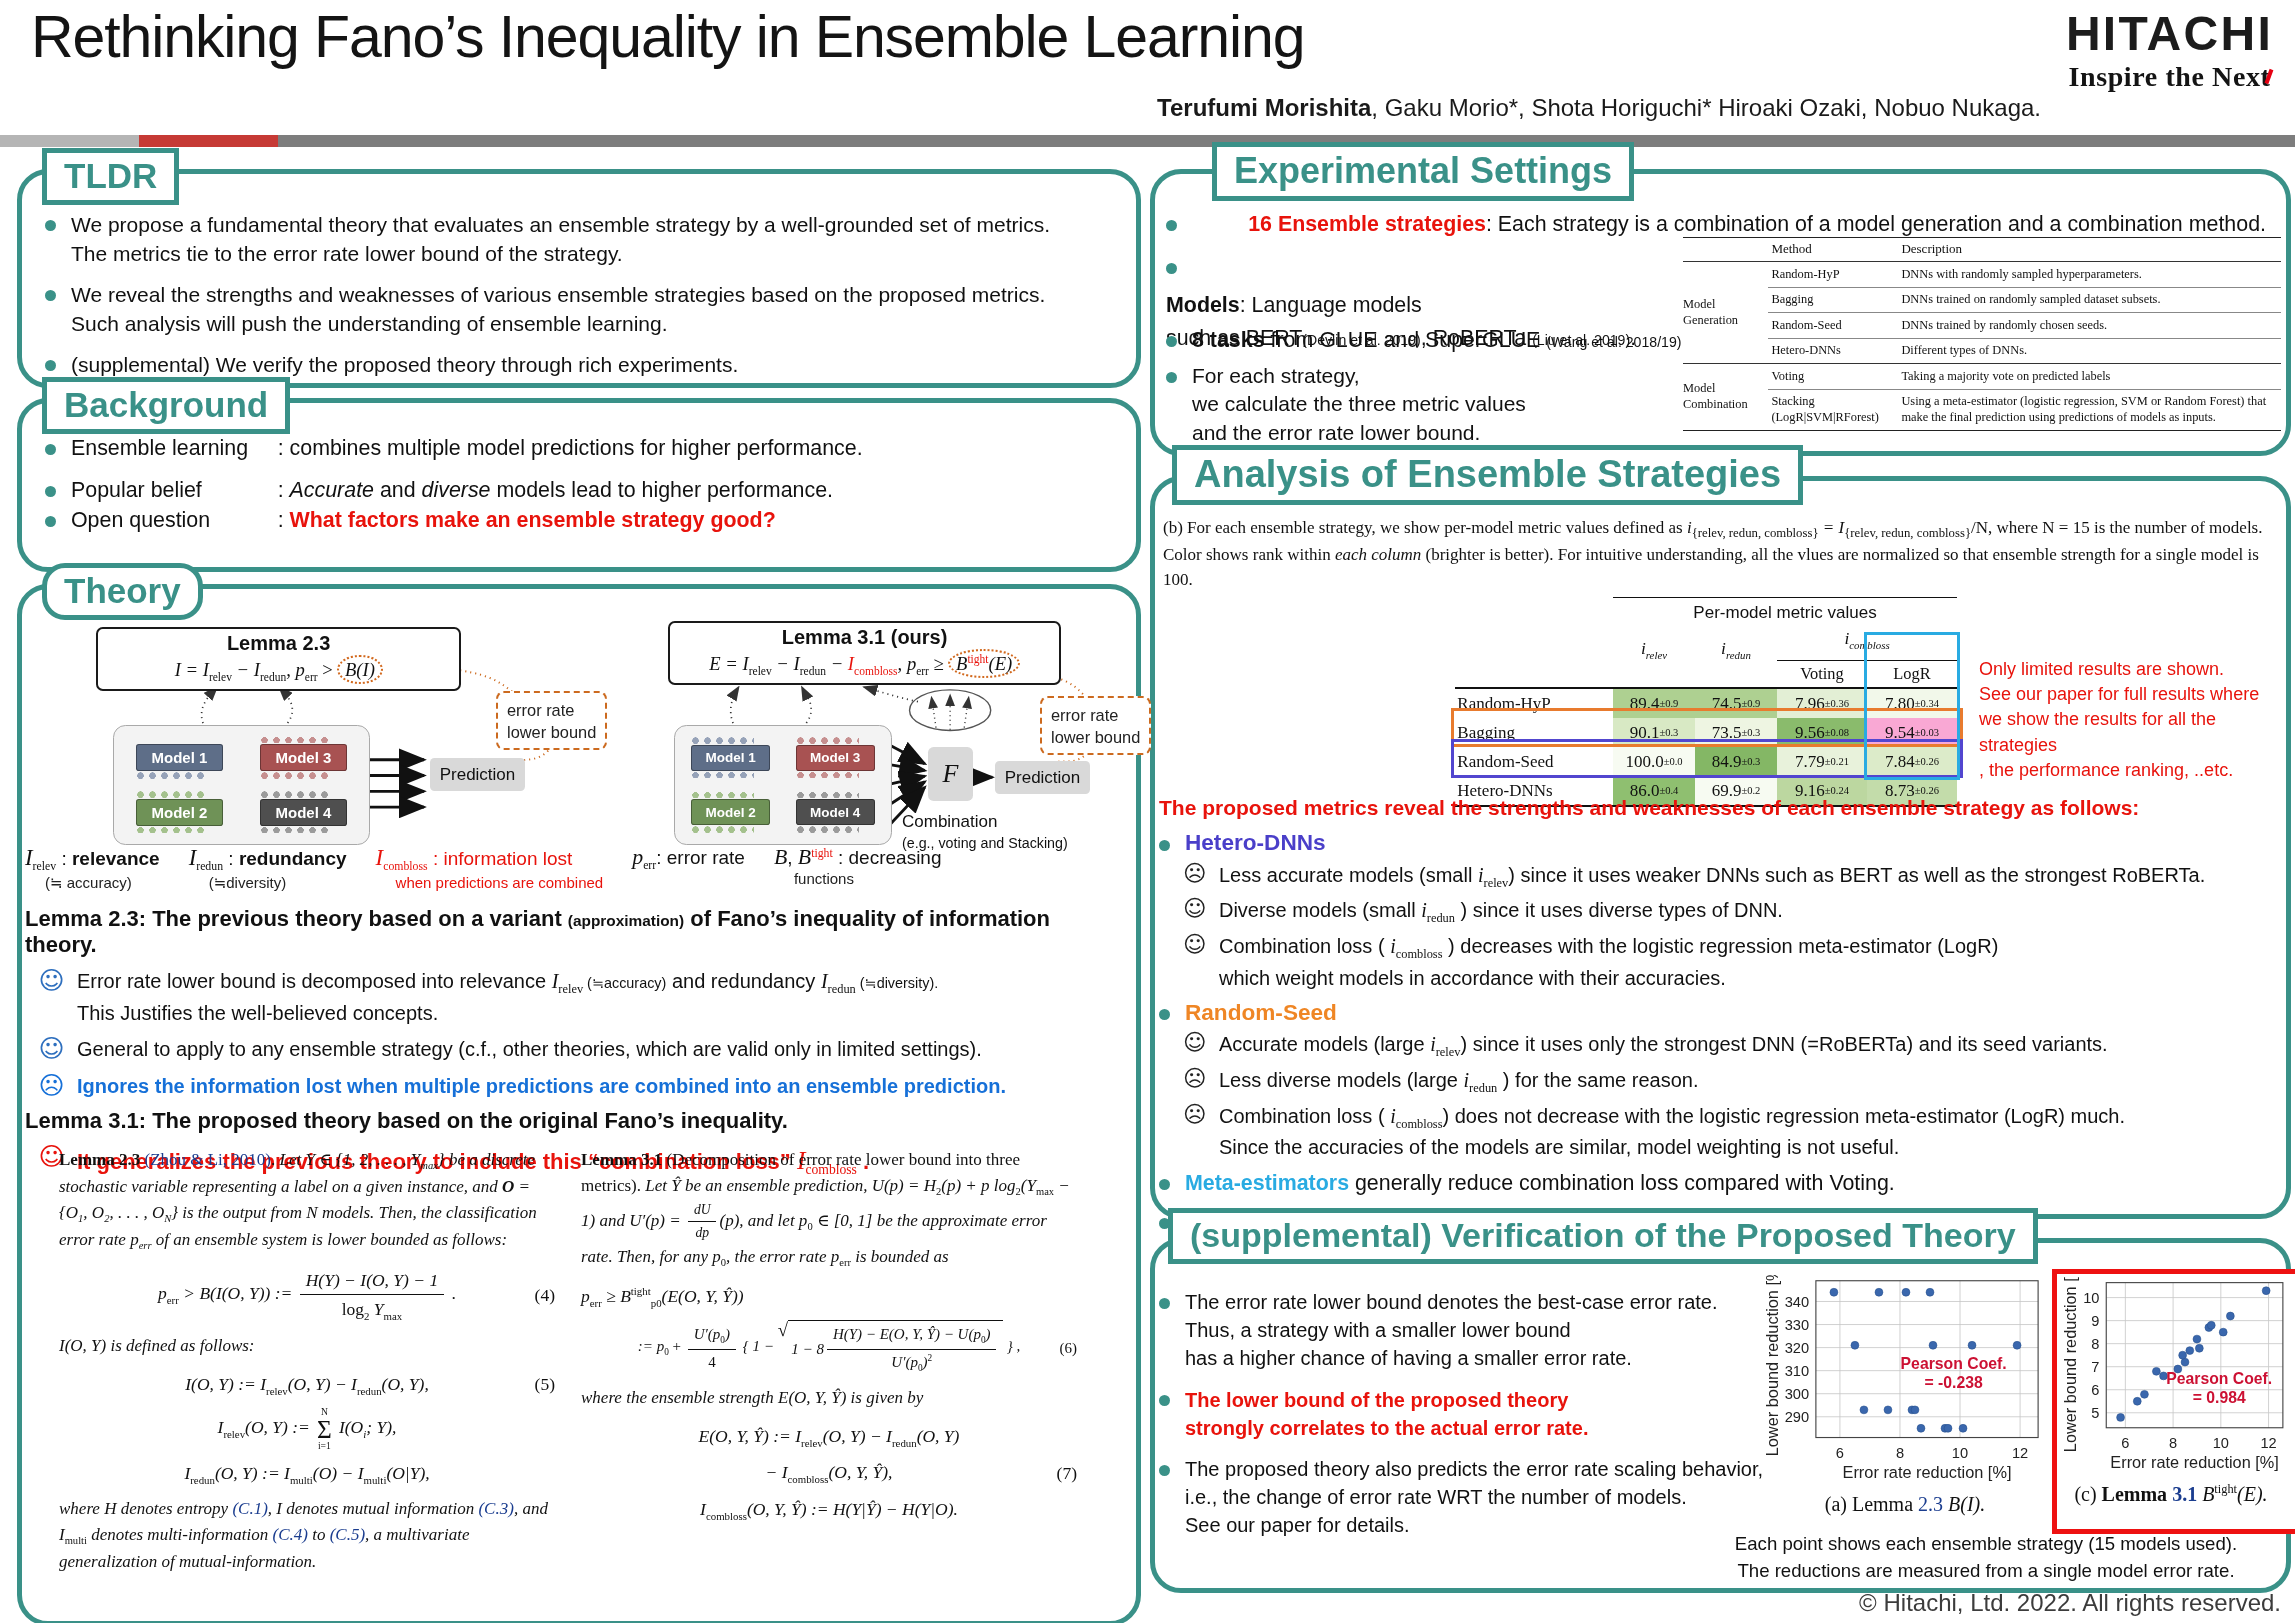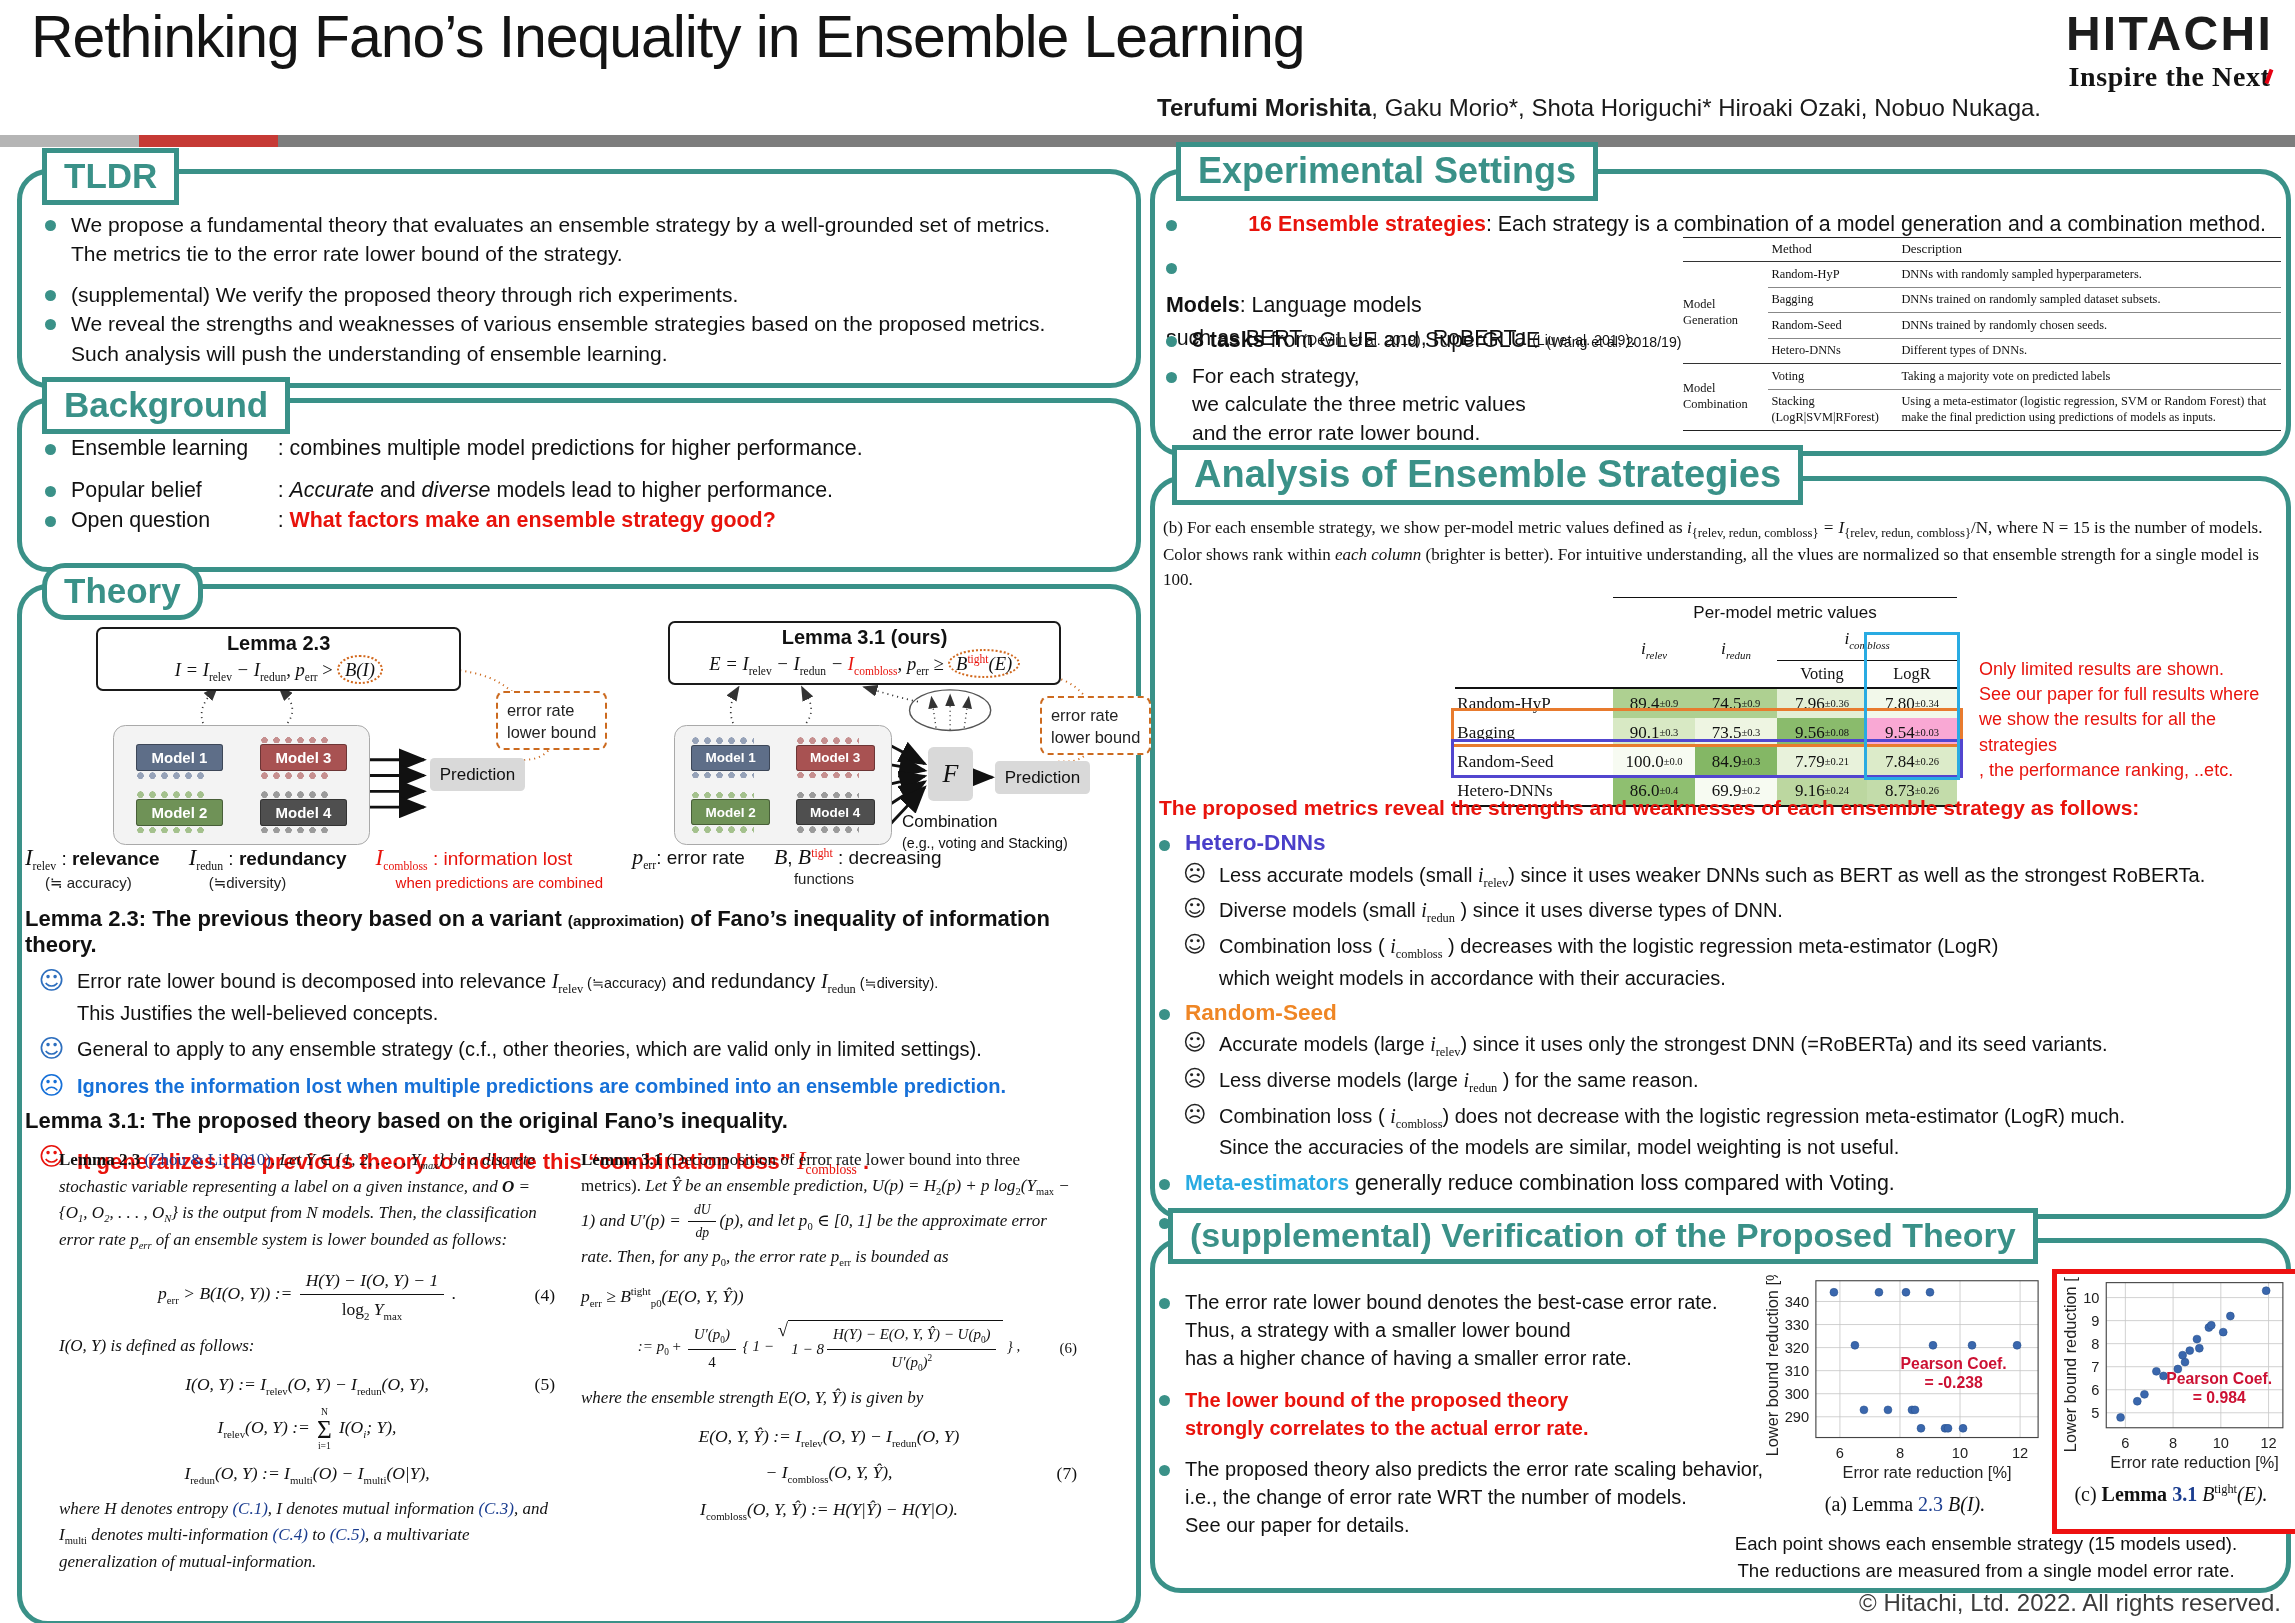--- a/index.html
+++ b/index.html
@@ -111,28 +111,28 @@
   <div class="bar-seg" style="left: 278px; width: 2018px; background: rgb(125, 125, 125);"></div>
 
   <div class="sec" style="left:17px;top:169px;width:1114px;height:209px;"></div>
   <div class="seclabel" style="left:42px;top:148px;font-size:35px;">TLDR</div>
   <div class="abs" style="left:45px;top:210px;width:1060px;">
     <div class="bullet" style="margin-bottom:11.3px;">
         <span class="dot"></span>
         <span class="bt" style="font-size:21px;">We propose a fundamental theory that evaluates an ensemble strategy by a well-grounded set of metrics.
 The metrics tie to the error rate lower bound of the strategy.</span>
       </div>
-    <div class="bullet">
-        <span class="dot"></span>
-        <span class="bt" style="font-size:21px;">(supplemental) We verify the proposed theory through rich experiments.</span>
-      </div>
     <div class="bullet" style="margin-bottom:11.3px;">
         <span class="dot"></span>
         <span class="bt" style="font-size:21px;">We reveal the strengths and weaknesses of various ensemble strategies based on the proposed metrics.
 Such analysis will push the understanding of ensemble learning.</span>
+      </div>
+    <div class="bullet">
+        <span class="dot"></span>
+        <span class="bt" style="font-size:21px;">(supplemental) We verify the proposed theory through rich experiments.</span>
       </div>
   </div>
 
   <div class="sec" style="left:17px;top:398px;width:1114px;height:164px;"></div>
   <div class="seclabel" style="left:42px;top:377px;font-size:35px;">Background</div>
   <div class="abs" style="left:45px;top:434px;width:1054px;">
     <div class="bullet" style="margin-bottom:12.4px;">
         <span class="dot"></span>
         <span class="bt" style="font-size:21.4px;display:inline-block;width:192px;">Ensemble learning</span>
         <span class="bt" style="font-size:21.4px;"><span>: combines multiple model predictions for higher performance.</span></span>
@@ -330,21 +330,21 @@
               </span>
             </span>
           </span><span style="font-style: italic;"> } ,</span></span><span class="eqnum">(6)</span></div>
     <p><span style="font-style: italic;">where the ensemble strength E(O, Y, Ŷ) is given by</span></p>
     <div class="eqline"><span><span style="font-style: italic;">E(O, Y, Ŷ) := I</span><sub>relev</sub><span style="font-style: italic;">(O, Y) − I</span><sub>redun</sub><span style="font-style: italic;">(O, Y)</span></span></div>
     <div class="eqline"><span><span style="font-style: italic;">− I</span><sub>combloss</sub><span style="font-style: italic;">(O, Y, Ŷ),</span></span><span class="eqnum">(7)</span></div>
     <div class="eqline"><span><span style="font-style: italic;">I</span><sub>combloss</sub><span style="font-style: italic;">(O, Y, Ŷ) := H(Y|Ŷ) − H(Y|O).</span></span></div>
   </div>
 
   <div class="sec" style="left:1150px;top:169px;width:1131px;height:277px;"></div>
-  <div class="seclabel" style="left:1176px;top:142px;font-size:36px;">Experimental Settings</div>
+  <div class="seclabel" style="left:1212px;top:142px;font-size:36px;">Experimental Settings</div>
   <div class="bullet absb" style="left:1166px;top:210px;width:1100px;justify-content:space-between;">
       <span class="dot"></span>
       <span class="bt" style="font-size:21.4px;"><span style="font-weight: 700; color: rgb(232, 19, 12);">16 Ensemble strategies</span><span>: Each strategy is a combination of a model generation and a combination method.</span></span>
     </div>
   <div class="bullet absb" style="left:1166px;top:253px;width:519px;flex-direction:column;">
       <span class="dot"></span>
       <span class="bt" style="font-size:21.4px;line-height:1.55;"><span style="font-weight: 700;">Models</span><span>: Language models
 such as BERT</span><span style="font-size: 0.66em;">(Devlin et al. 2019)</span><span>, RoBERTa </span><span style="font-size: 0.66em;">(Liu et al. 2019)</span><span>.</span></span>
     </div>
   <div class="bullet absb" style="left:1166px;top:326px;width:524px;">

